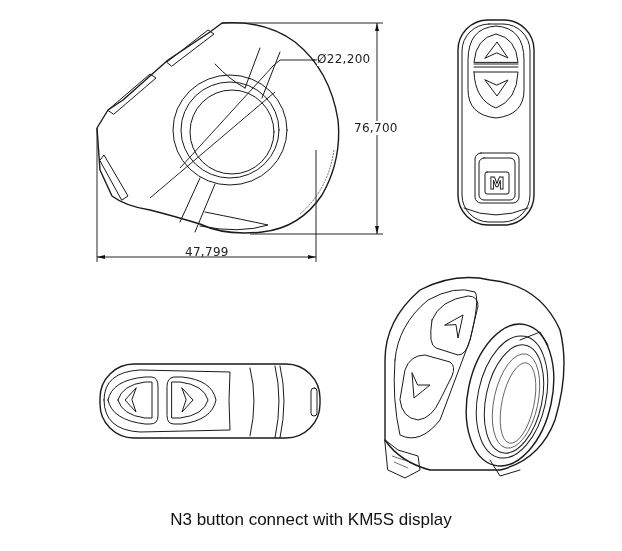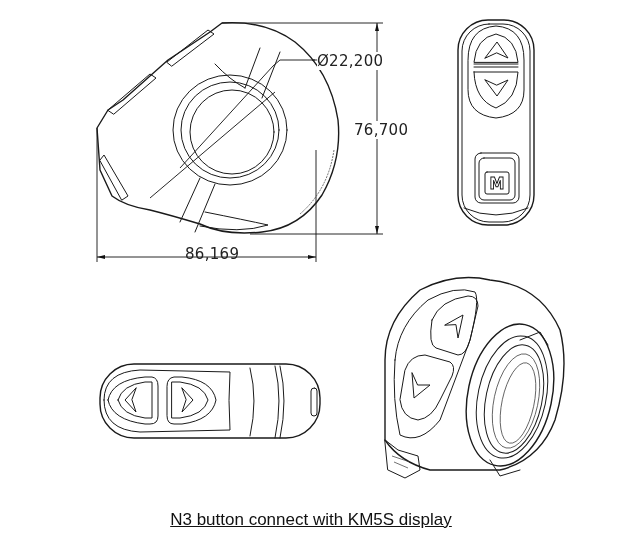--- a/index.html
+++ b/index.html
@@ -5,26 +5,26 @@
   html, body { margin: 0; padding: 0; background: #ffffff; }
   body { width: 622px; height: 551px; position: relative; overflow: hidden; }
   #canvas { position: absolute; left: 0; top: 0; width: 622px; height: 551px; }
   svg { position: absolute; left: 0; top: 0; }
   .ln { fill: none; stroke: #1a1a1a; stroke-width: 1; stroke-linejoin: round; stroke-linecap: round; }
   .ln2 { fill: none; stroke: #1a1a1a; stroke-width: 1.4; stroke-linejoin: round; stroke-linecap: round; }
   .thin { fill: none; stroke: #333; stroke-width: 0.7; }
   .dim { fill: none; stroke: #111; stroke-width: 0.9; }
   .arrow { fill: #111; stroke: none; }
   .dimlabel {
-    position: absolute; font-family: "DejaVu Sans", sans-serif; font-size: 15px;
+    position: absolute; font-family: "DejaVu Sans", sans-serif; font-size: 12px;
     color: #222; letter-spacing: 0.3px; white-space: nowrap; background: #fff;
   }
   .caption {
     position: absolute; left: 0; width: 622px; top: 510px; text-align: center;
-    font-family: "Liberation Sans", sans-serif; font-size: 17px; color: #111; text-decoration: underline;
+    font-family: "Liberation Sans", sans-serif; font-size: 17px; color: #111;
   }
   .mglyph { font-family: "DejaVu Sans", sans-serif; font-weight: bold; font-size: 15px; }
 </style>
 </head>
 <body>
 
 <div id="canvas">
 
   <svg width="622" height="551" viewBox="0 0 622 551">
 
@@ -146,16 +146,16 @@
       <path class="ln" d="M 445 325 L 463 315 L 458 338 L 456 325 Z"></path>
     </g>
     <g>
       <path class="ln" d="M 405 370 Q 410 355 425 355 L 450 362 Q 456 366 452 376 L 440 400 Q 432 418 418 420 Q 402 418 400 400 Z"></path>
       <path class="ln" d="M 412 373 L 414 398 L 430 385 L 418 385 Z"></path>
     </g>
   </svg>
 
   <span class="dimlabel" style="left:317px; top:52px;">Ø22,200</span>
   <span class="dimlabel" style="left:354px; top:121px;">76,700</span>
-  <span class="dimlabel" style="left:185px; top:245px; background:transparent;">86,169</span>
+  <span class="dimlabel" style="left:185px; top:245px; background:transparent;">47,799</span>
 
   <div class="caption">N3 button connect with KM5S display</div>
 </div>
 
 </body></html>

